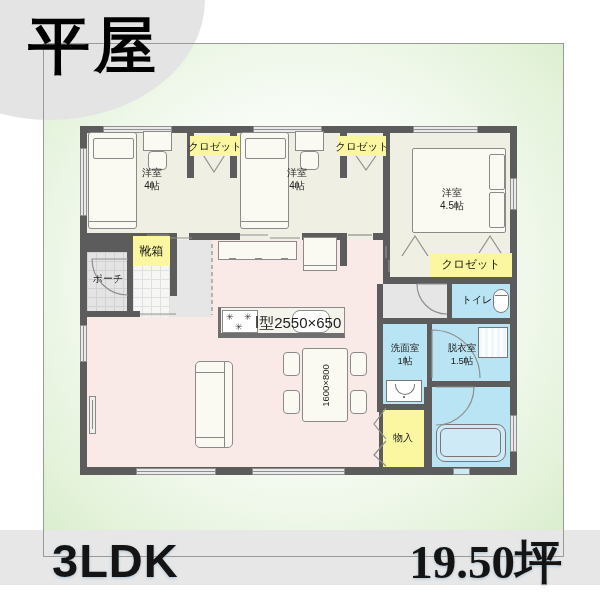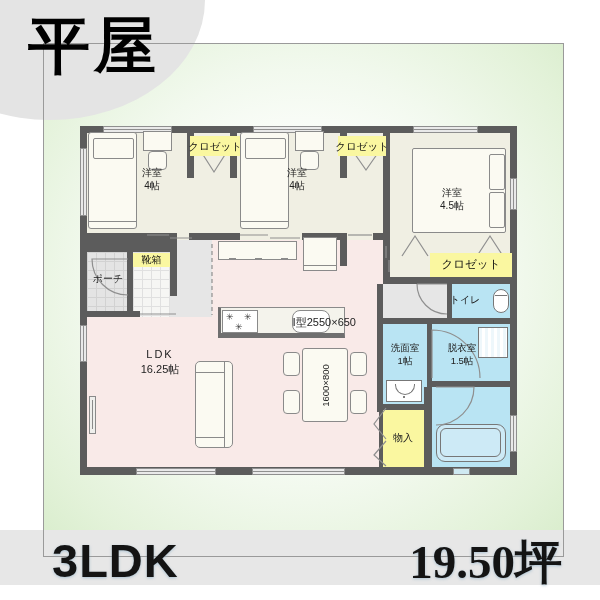--- a/index.html
+++ b/index.html
@@ -180,50 +180,46 @@
 
   <div class="abs ylbl" style="left:110px;top:10px;width:50px;height:20px;">
       <span>クロゼット</span>
     </div>
   <div class="abs ylbl" style="left:258px;top:10px;width:48px;height:20px;">
       <span>クロゼット</span>
     </div>
   <div class="abs ylbl" style="left:350px;top:127px;width:82px;height:24px;font-size:11.5px;">
       <span>クロゼット</span>
     </div>
-  <div class="abs ylbl" style="left:53px;top:110px;width:37px;height:14px;font-size:10px;margin-top:17px;">
+  <div class="abs ylbl" style="left:53px;top:110px;width:37px;height:30px;font-size:12px;">
       <span>靴箱</span>
     </div>
 
   <div class="abs lbl" style="left:42px;top:40px;width:60px;">
     <span>洋室</span><br>
     <span>4帖</span>
   </div>
   <div class="abs lbl" style="left:187px;top:40px;width:60px;">
     <span>洋室</span><br>
     <span>4帖</span>
   </div>
   <div class="abs lbl" style="left:342px;top:60px;width:60px;">
     <span>洋室</span><br>
     <span>4.5帖</span>
   </div>
   <div class="abs lbl" style="left:3px;top:146px;width:50px;">
     <span>ポーチ</span>
   </div>
-  <div class="abs lbl" style="left:45px;top:221px;width:70px;font-size:11px;line-height:15px;letter-spacing:2px;">
-    <span>LDK</span><br>
-    <span style="letter-spacing:0;">16.25帖</span>
-  </div>
-  <div class="abs lbl" style="left:184px;top:190px;width:92px;font-size:11px;text-align:right;">
+  <div class="abs lbl" style="left:172px;top:190px;width:92px;font-size:15px;">
     <span>Ⅰ型2550×650</span>
   </div>
   <div class="abs lbl" style="left:215px;top:253px;width:60px;font-size:9.5px;transform:rotate(-90deg);">
     <span>1600×800</span>
   </div>
-  <div class="abs lbl" style="left:360px;top:167px;width:50px;">
+  <div class="abs lbl" style="left:372px;top:167px;width:50px;">
     <span>トイレ</span>
   </div>
   <div class="abs lbl" style="left:295px;top:215px;width:60px;font-size:9.5px;">
     <span>洗面室</span><br>
     <span>1帖</span>
   </div>
   <div class="abs lbl" style="left:352px;top:215px;width:60px;font-size:9.5px;">
     <span>脱衣室</span><br>
     <span>1.5帖</span>
   </div>

